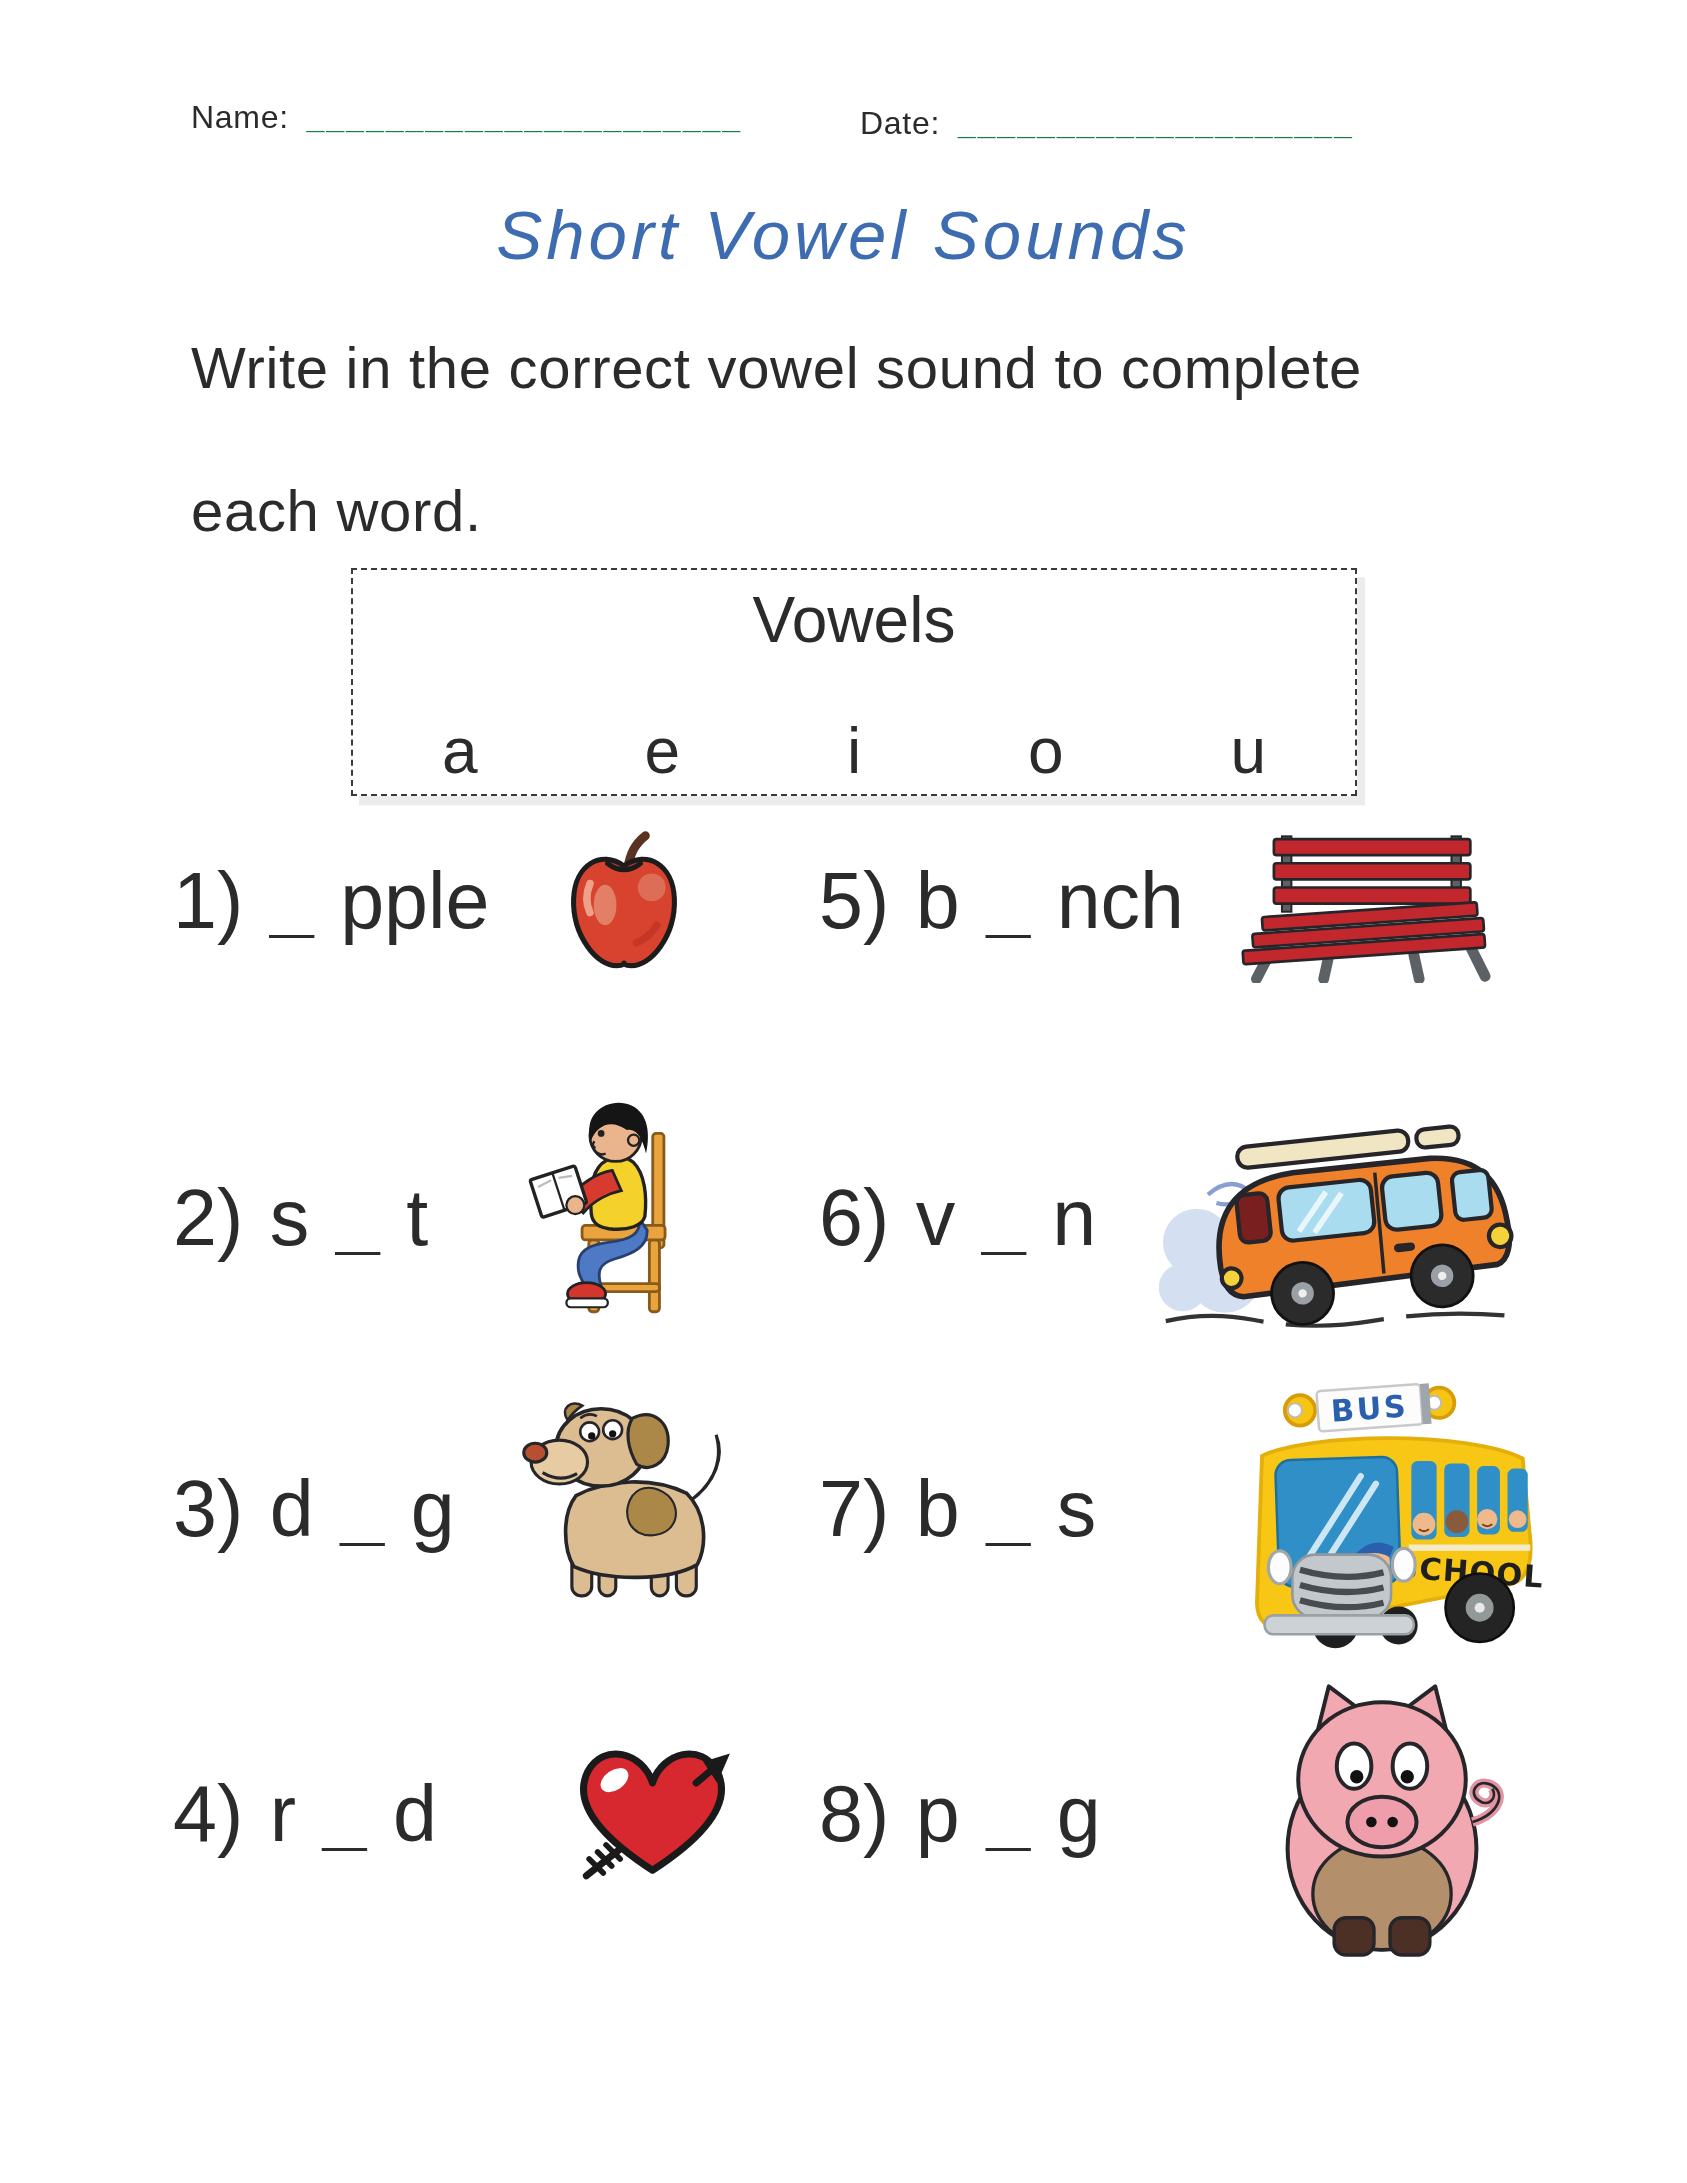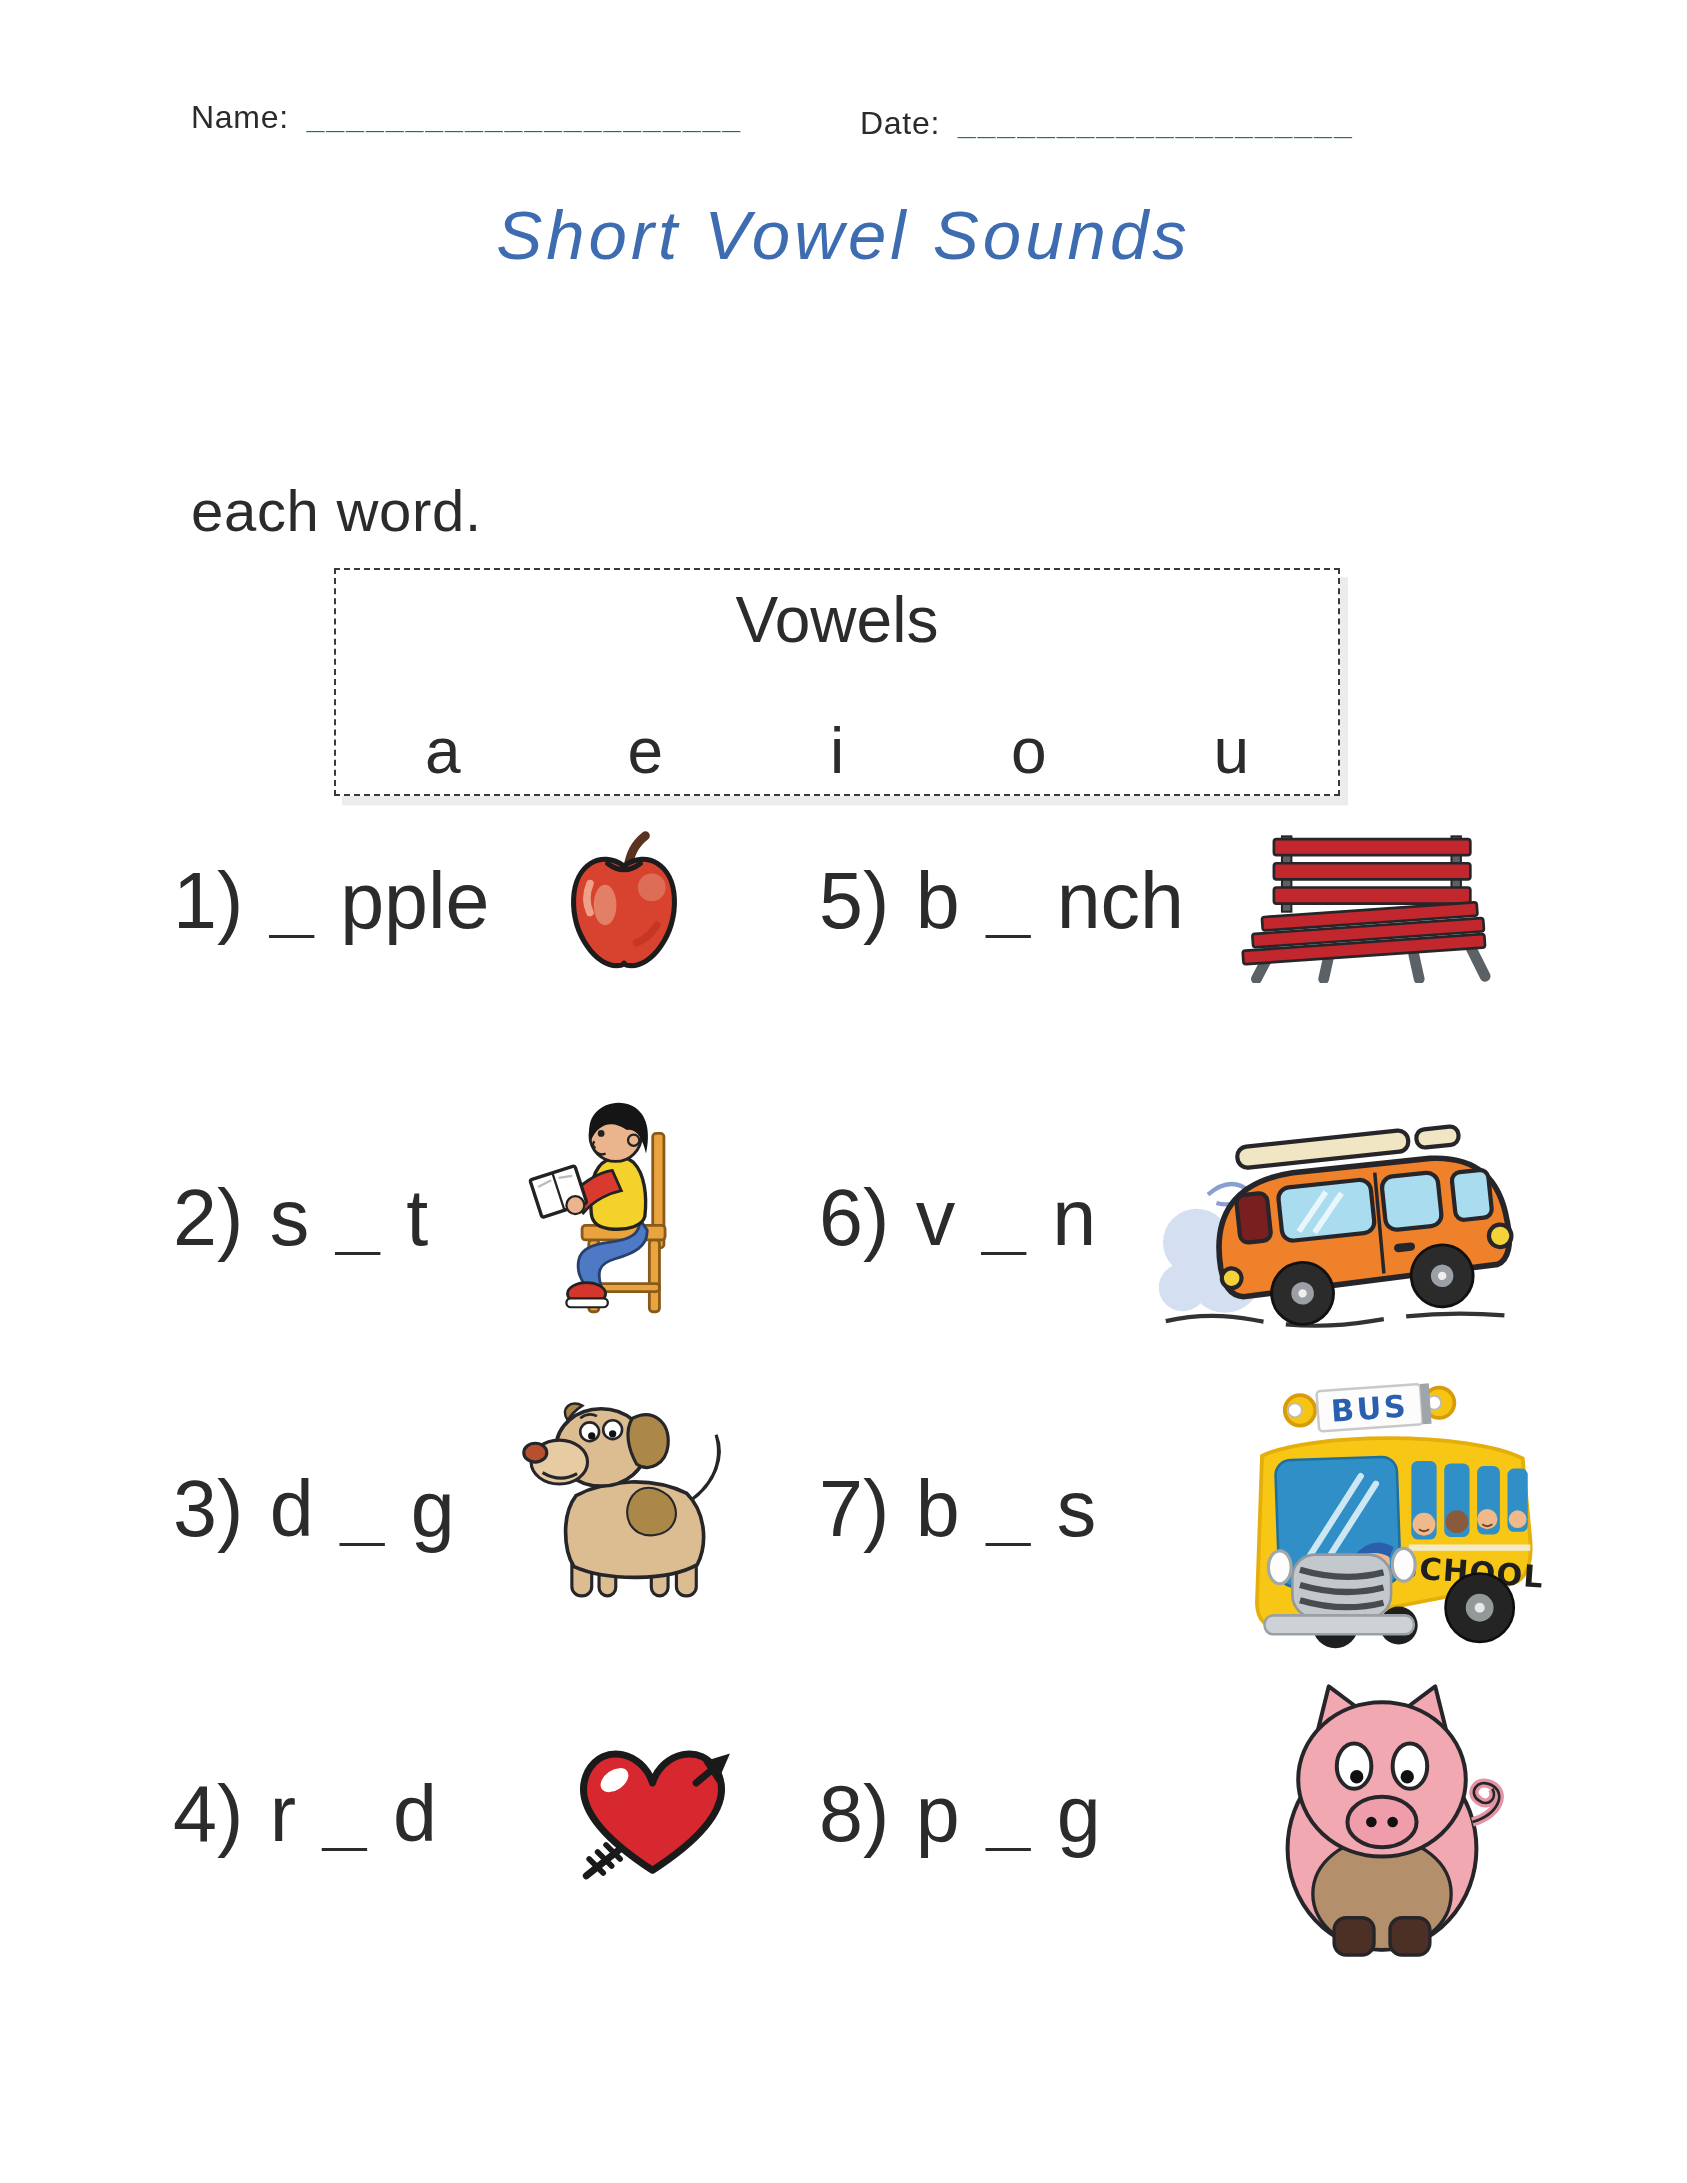--- a/index.html
+++ b/index.html
@@ -11,21 +11,21 @@
   .hdr-label{font-size:32px;letter-spacing:0.7px;}
   .hdr-line{font-size:32px;letter-spacing:2px;color:#15803d;font-style:italic;}
   .title{
     position:absolute;left:0;top:196px;width:100%;text-align:center;
     font-size:69px;letter-spacing:4px;color:#3e6cb0;font-style:italic;
   }
   .instr{position:absolute;left:191px;font-size:58px;letter-spacing:0.7px;white-space:nowrap;}
   .instr.l1{top:334px;}
   .instr.l2{top:477px;}
   .vbox{
-    position:absolute;left:334px;top:568px;width:1006px;height:228px;
+    position:absolute;left:351px;top:568px;width:1006px;height:228px;
     border:2.6px dashed #3a3a3a;background:#ffffff;box-sizing:border-box;
     box-shadow:8px 9.3px 0 #ececec;
   }
   .vbox-title{text-align:center;margin-top:13.2px;font-size:64px;}
   .vletters{
     display:flex;justify-content:space-between;align-items:baseline;
     padding:0 89px;margin-top:57px;font-size:64px;
   }
   .item{
     position:absolute;display:flex;align-items:baseline;gap:26.5px;
@@ -46,20 +46,21 @@
     <span class="hdr-label">Name:</span>
     <span class="hdr-line">______________________</span>
   </div>
   <div class="hdr-row" style="left:860px;top:105px;">
     <span class="hdr-label">Date:</span>
     <span class="hdr-line">____________________</span>
   </div>
 
   <div class="title">Short Vowel Sounds</div>
 
+  <div class="instr l1">Write in the correct vowel sound to complete</div>
   <div class="instr l2">each word.</div>
 
   <div class="vbox">
     <div class="vbox-title">Vowels</div>
     <div class="vletters">
       <span>a</span>
       <span>e</span>
       <span>i</span>
       <span>o</span>
       <span>u</span>

